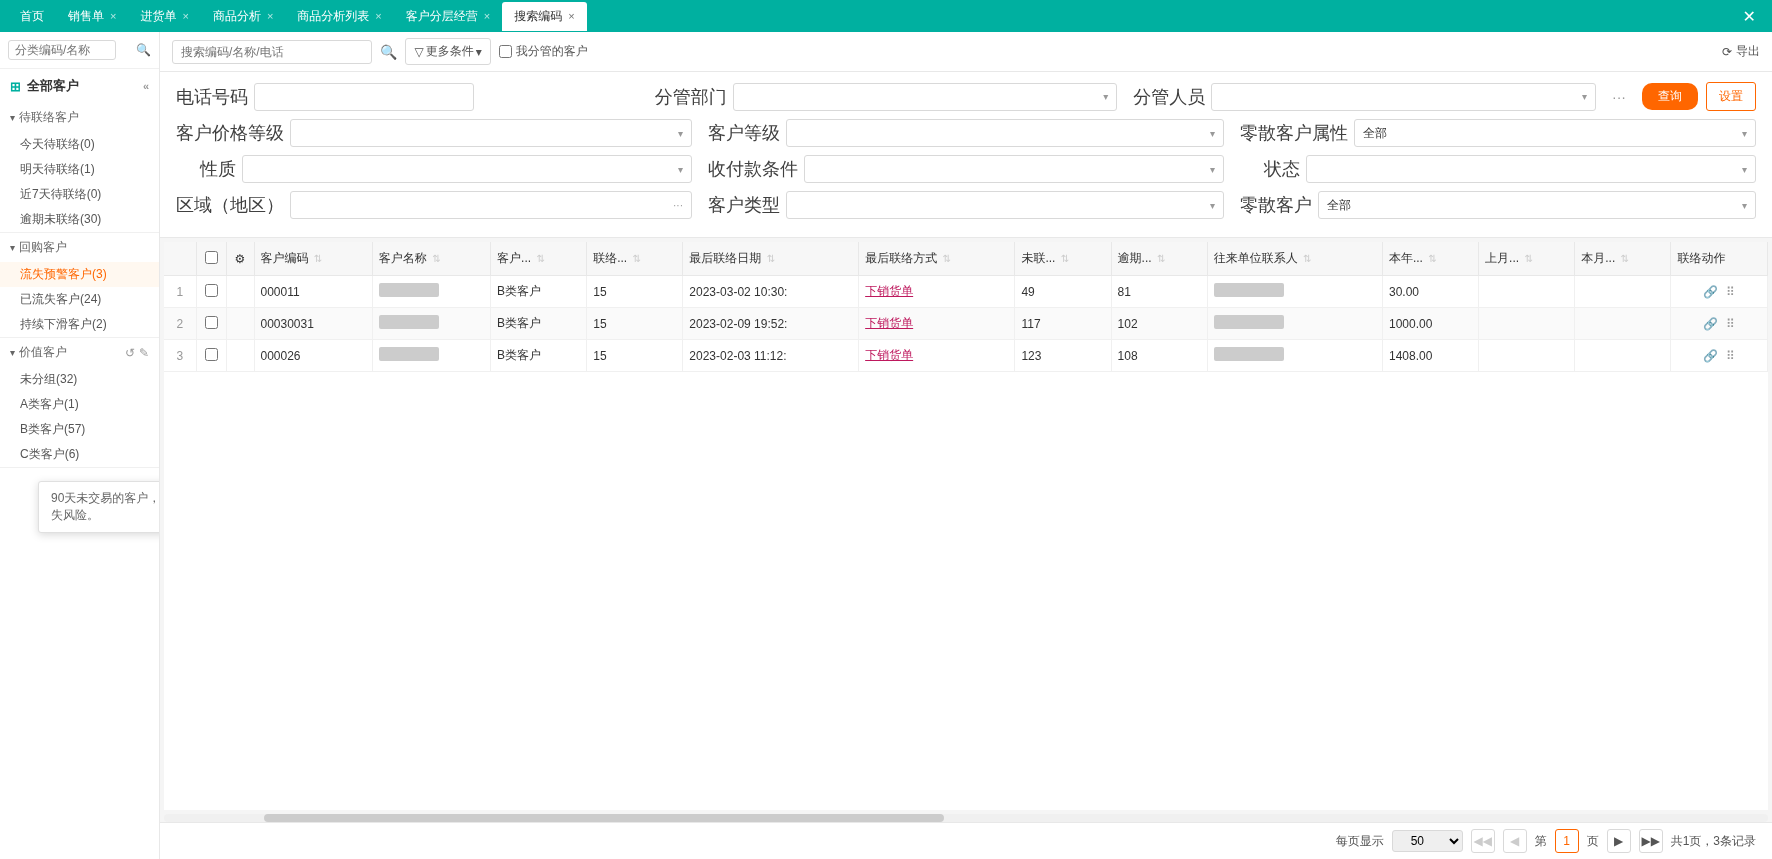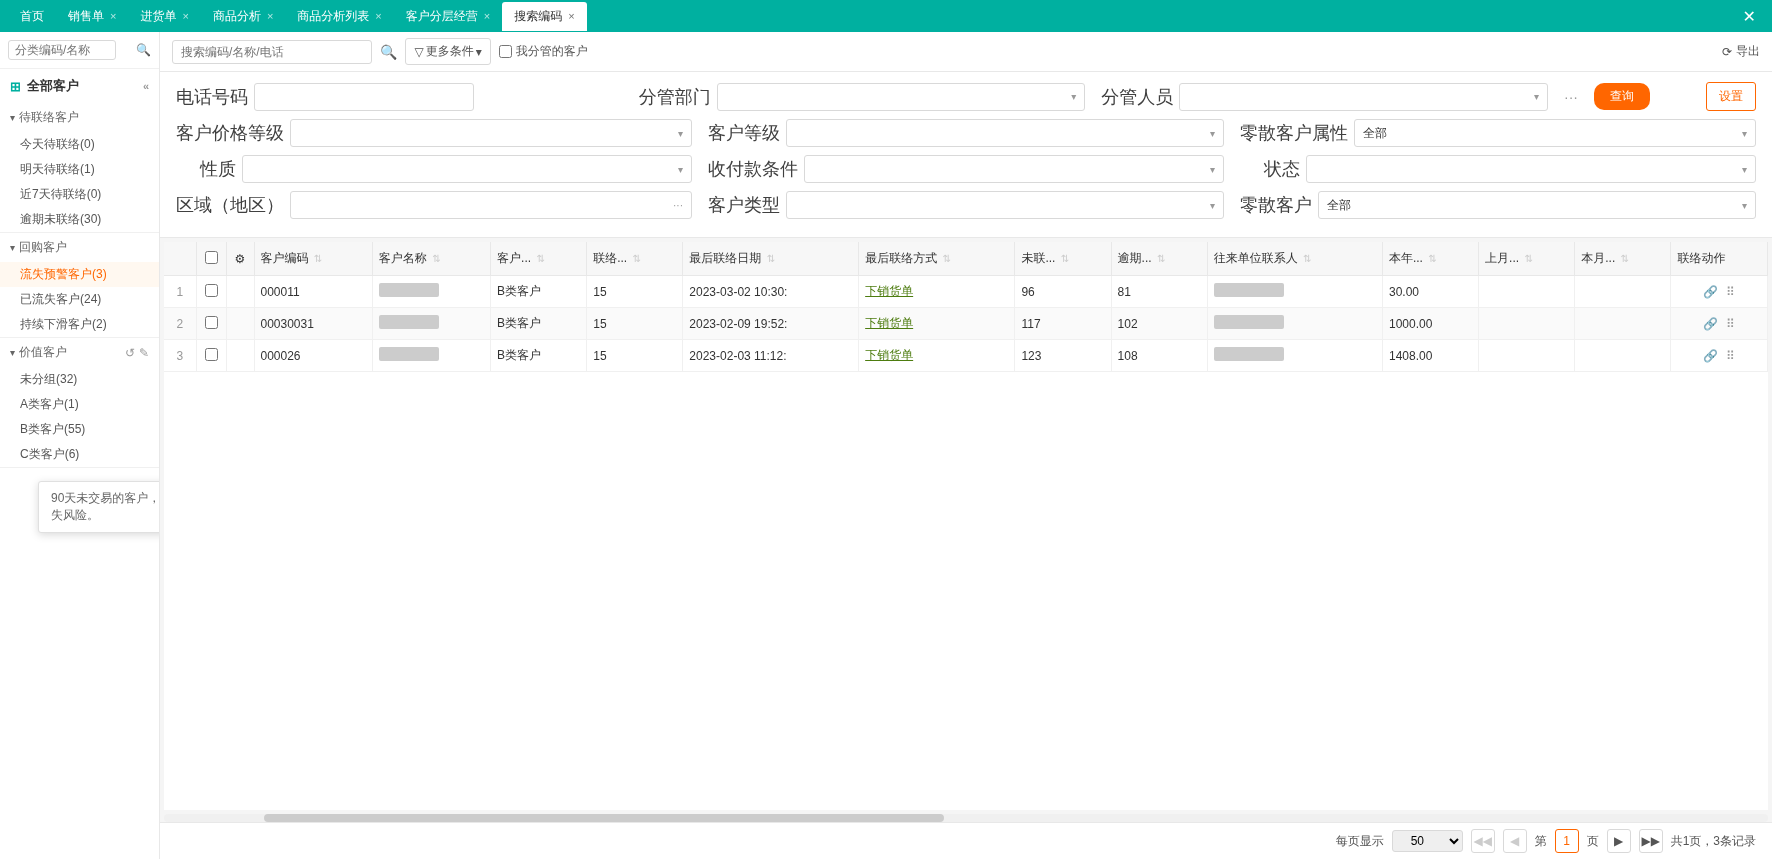--- a/index.html
+++ b/index.html
@@ -274,21 +274,20 @@
       cursor: pointer;
     }
     .settings-btn {
       background: white;
       color: #ff6600;
       border: 1px solid #ff6600;
       border-radius: 3px;
       padding: 5px 12px;
       font-size: 12px;
       cursor: pointer;
-      margin-left: 48px;
     }
     .more-btn {
       color: #999;
       cursor: pointer;
       font-size: 14px;
     }
 
     
     .table-container {
       flex: 1;
@@ -320,21 +319,21 @@
     }
     table tbody tr {
       border-bottom: 1px solid #f0f0f0;
     }
     table tbody td {
       padding: 7px 6px;
       color: #333;
       border-right: 1px solid #f0f0f0;
       white-space: nowrap;
     }
-    .link-text { color: #4d7c0f; cursor: pointer; text-decoration: underline; }
+    .link-text { color: #be185d; cursor: pointer; text-decoration: underline; }
     .blurred { color: transparent; text-shadow: 0 0 6px rgba(0,0,0,0.4); user-select: none; }
     
     
     .pagination-bar {
       background: white;
       border-top: 1px solid #e8e8e8;
       padding: 6px 16px;
       display: flex;
       align-items: center;
       justify-content: flex-end;
@@ -471,21 +470,21 @@
       <div class="sidebar-section-title">
         <span class="arrow">▾</span>
         <span>价值客户</span>
         <span style="margin-left:auto; display:flex; gap:4px; color:#999;">
           <span style="cursor:pointer;">↺</span>
           <span style="cursor:pointer;">✎</span>
         </span>
       </div>
       <div class="sidebar-item">未分组(32)</div>
       <div class="sidebar-item">A类客户(1)</div>
-      <div class="sidebar-item">B类客户(55)</div>
+      <div class="sidebar-item">B类客户(57)</div>
       <div class="sidebar-item">C类客户(6)</div>
     </div>
   </div>
 
   <div class="content-area">
 
     <div class="filter-bar">
       <input type="text" class="filter-search-input" placeholder="搜索编码/名称/电话" style="">
       <button class="search-btn">🔍</button>
       <div class="more-conditions">
@@ -672,21 +671,21 @@
         <tr style="background: white;">
     <td style="text-align:center; color:#999;">1</td>
     <td class="checkbox-cell"><input type="checkbox" style=""></td>
     <td></td>
     <td>000011</td>
     <td><span class="blurred" style="background:#ccc; border-radius:2px; color:#ccc; display:inline-block; min-width:60px; height:14px;"></span></td>
     <td>B类客户</td>
     <td>15</td>
     <td>2023-03-02 10:30:</td>
     <td><span class="link-text">下销货单</span></td>
-    <td>96</td>
+    <td>49</td>
     <td>81</td>
     <td><span class="blurred" style="background:#ccc; border-radius:2px; color:#ccc; display:inline-block; min-width:70px; height:14px;"></span></td>
     <td>30.00</td>
     <td></td>
     <td></td>
     <td style="text-align:center;">
       <span style="color:#999; cursor:pointer; margin-right:4px;">🔗</span>
       <span style="color:#999; cursor:pointer;">⠿</span>
     </td>
   </tr>

